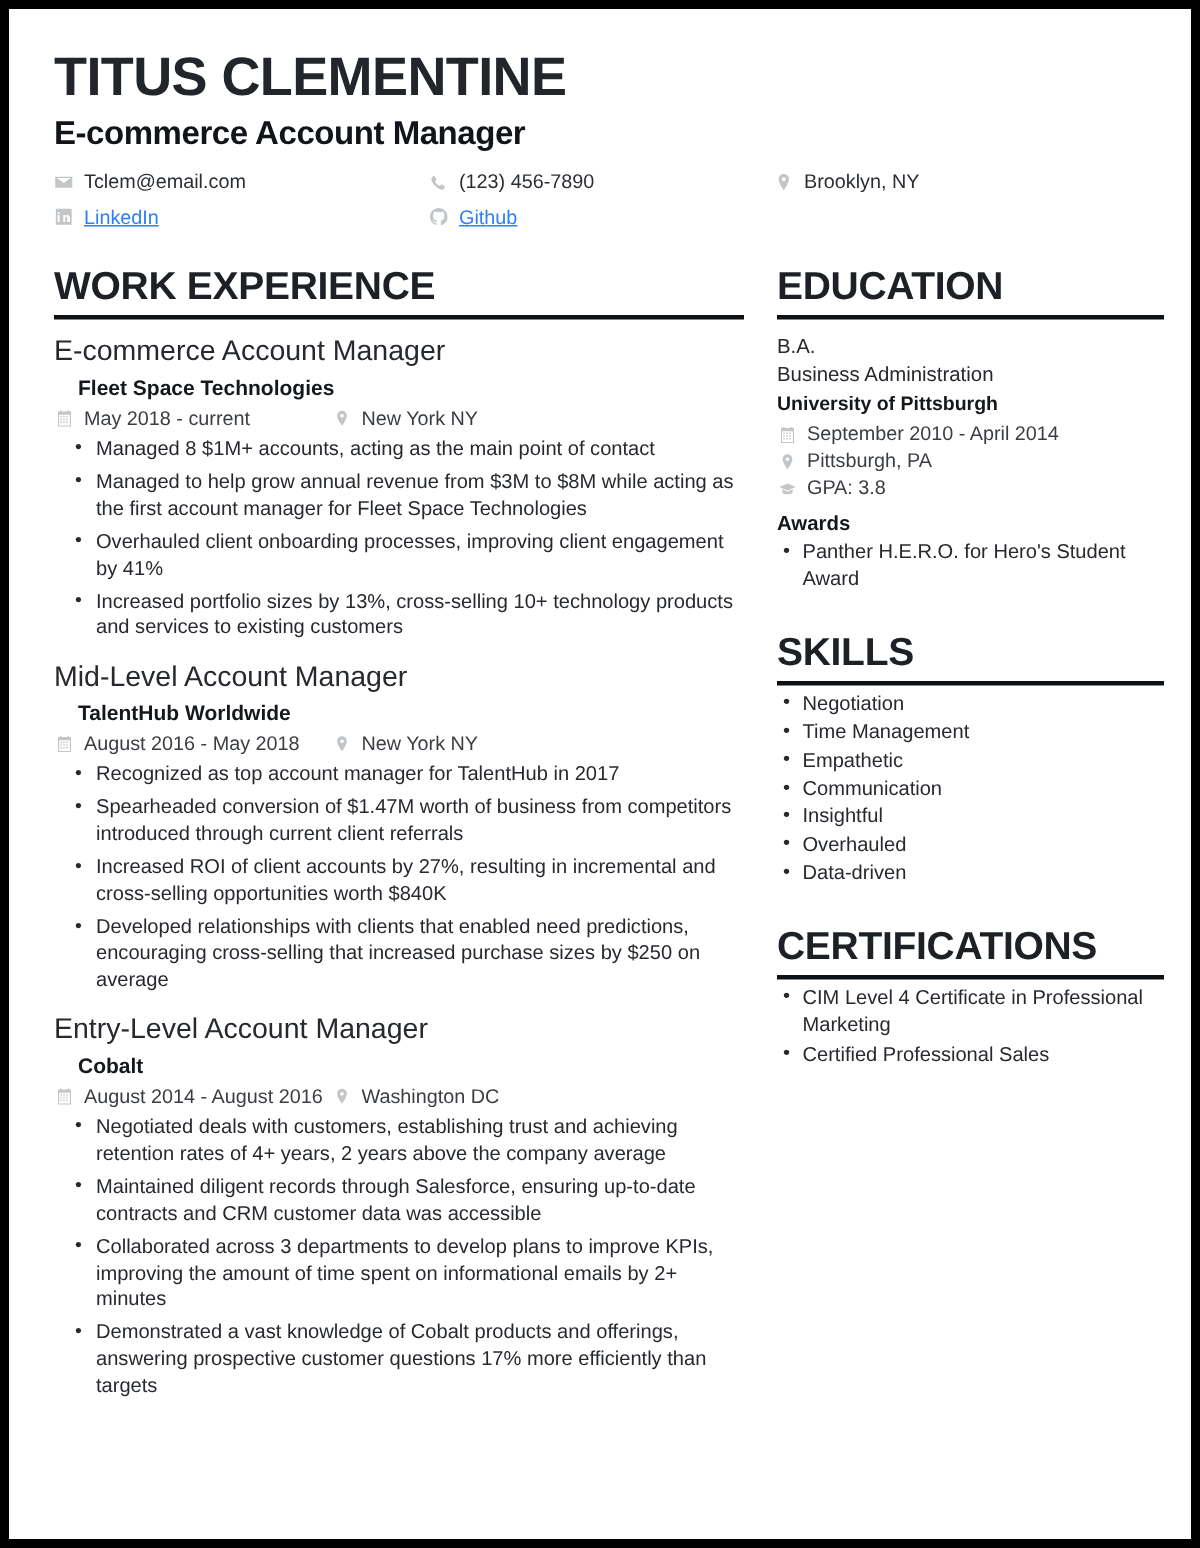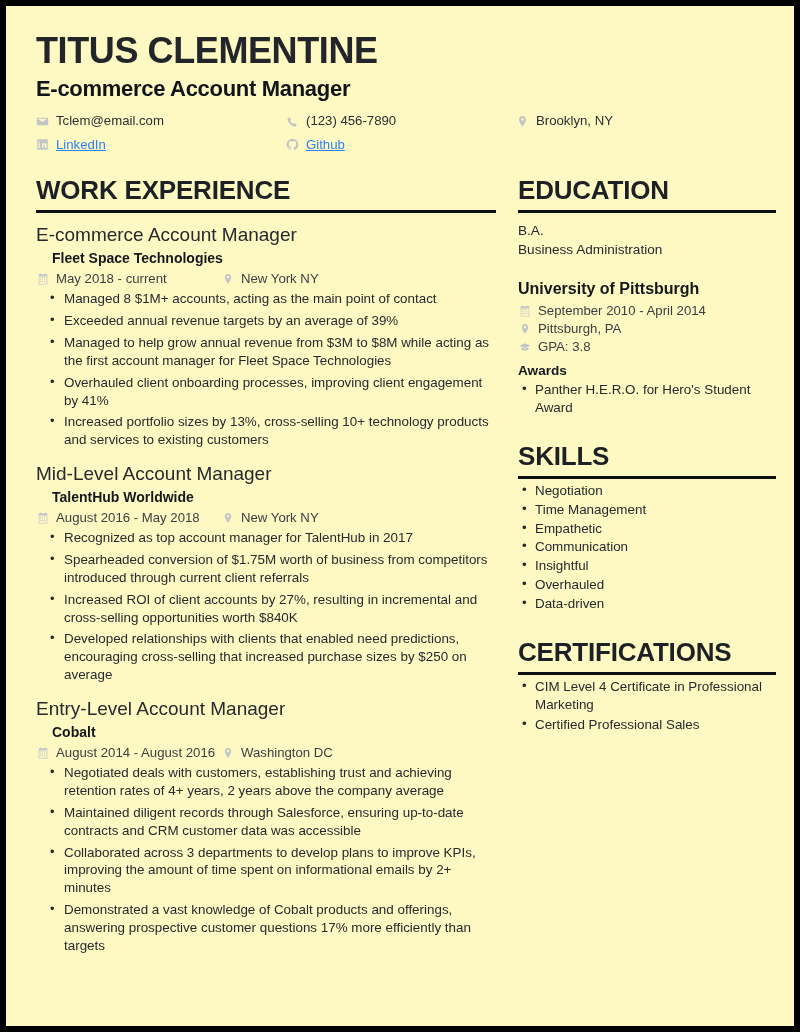--- a/index.html
+++ b/index.html
@@ -13,21 +13,21 @@
     font-family: "Liberation Sans", sans-serif;
     -webkit-font-smoothing: antialiased;
   }
 
   #page {
     position: absolute;
     left: 6px;
     top: 6px;
     width: 788px;
     height: 1020px;
-    background: #fef9c3;
+    background: #ffffff;
     overflow: hidden;
     box-sizing: border-box;
   }
 
   
   .header {
     padding: 26px 30px 0 30px;
   }
   .name {
     font-size: 36px;
@@ -150,29 +150,29 @@
 
   
   .edu-line {
     font-size: 13.6px;
     color: #26292d;
     line-height: 1.33;
     margin-top: 1px;
   }
   .edu-line.first { margin-top: 9px; }
   .edu-school {
-    font-size: 16px;
+    font-size: 13px;
     font-weight: bold;
     color: #14181c;
-    margin-top: 20px;
+    margin-top: 2px;
     line-height: 1.3;
   }
   .edu-meta {
     display: flex;
-    align-items: center;
+    align-items: flex-end;
     gap: 7px;
     font-size: 13.2px;
     color: #3a3e42;
     margin-top: 3px;
   }
   .awards-label {
     font-size: 13.6px;
     font-weight: bold;
     color: #14181c;
     margin-top: 9px;
@@ -282,21 +282,20 @@
               <span class="cicon">
                 <svg viewBox="0 0 16 16" width="12" height="12" fill="currentColor">
                   <path d="M8 1.2c-2.4 0-4.3 1.9-4.3 4.3 0 3.2 4.3 9 4.3 9s4.3-5.8 4.3-9c0-2.4-1.9-4.3-4.3-4.3zm0 5.9c-.9 0-1.6-.7-1.6-1.6S7.1 3.9 8 3.9s1.6.7 1.6 1.6S8.9 7.1 8 7.1z"></path>
                 </svg>
               </span>
               <span>New York NY</span>
             </span>
           </div>
           <ul class="bullets">
             <li>Managed 8 $1M+ accounts, acting as the main point of contact</li>
-            <li>Exceeded annual revenue targets by an average of 39%</li>
             <li>Managed to help grow annual revenue from $3M to $8M while acting as the first account manager for Fleet Space Technologies</li>
             <li>Overhauled client onboarding processes, improving client engagement by 41%</li>
             <li>Increased portfolio sizes by 13%, cross-selling 10+ technology products and services to existing customers</li>
           </ul>
         </div>
 
         <div class="job">
           <div class="job-role">Mid-Level Account Manager</div>
           <div class="job-company">TalentHub Worldwide</div>
           <div class="job-meta">
@@ -312,21 +311,21 @@
               <span class="cicon">
                 <svg viewBox="0 0 16 16" width="12" height="12" fill="currentColor">
                   <path d="M8 1.2c-2.4 0-4.3 1.9-4.3 4.3 0 3.2 4.3 9 4.3 9s4.3-5.8 4.3-9c0-2.4-1.9-4.3-4.3-4.3zm0 5.9c-.9 0-1.6-.7-1.6-1.6S7.1 3.9 8 3.9s1.6.7 1.6 1.6S8.9 7.1 8 7.1z"></path>
                 </svg>
               </span>
               <span>New York NY</span>
             </span>
           </div>
           <ul class="bullets">
             <li>Recognized as top account manager for TalentHub in 2017</li>
-            <li>Spearheaded conversion of $1.75M worth of business from competitors introduced through current client referrals</li>
+            <li>Spearheaded conversion of $1.47M worth of business from competitors introduced through current client referrals</li>
             <li>Increased ROI of client accounts by 27%, resulting in incremental and cross-selling opportunities worth $840K</li>
             <li>Developed relationships with clients that enabled need predictions, encouraging cross-selling that increased purchase sizes by $250 on average</li>
           </ul>
         </div>
 
         <div class="job">
           <div class="job-role">Entry-Level Account Manager</div>
           <div class="job-company">Cobalt</div>
           <div class="job-meta">
             <span class="meta-date">

